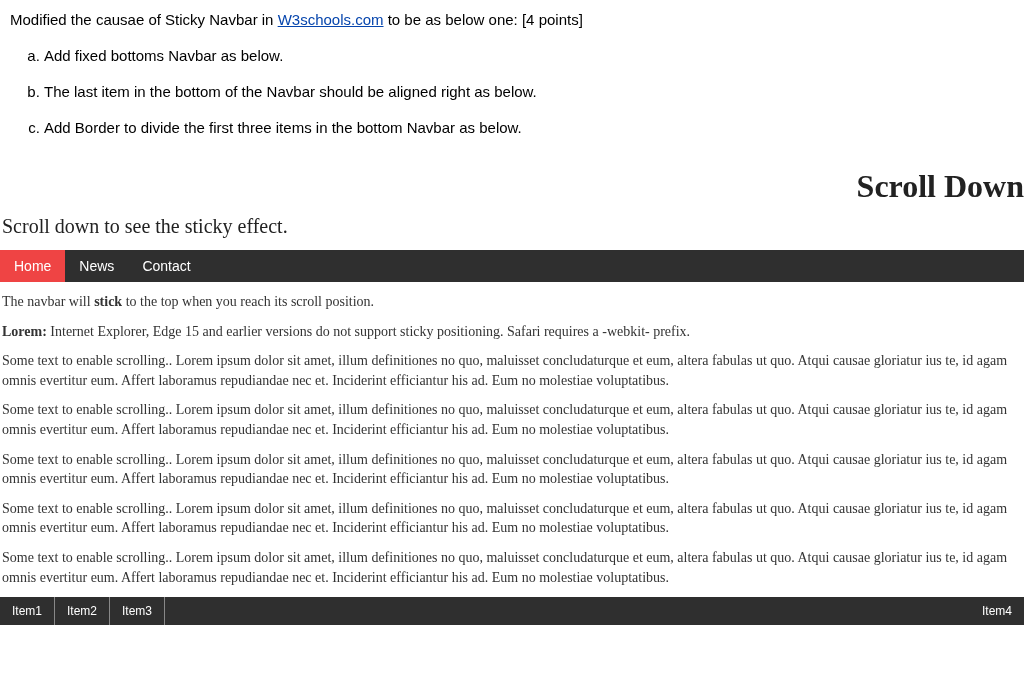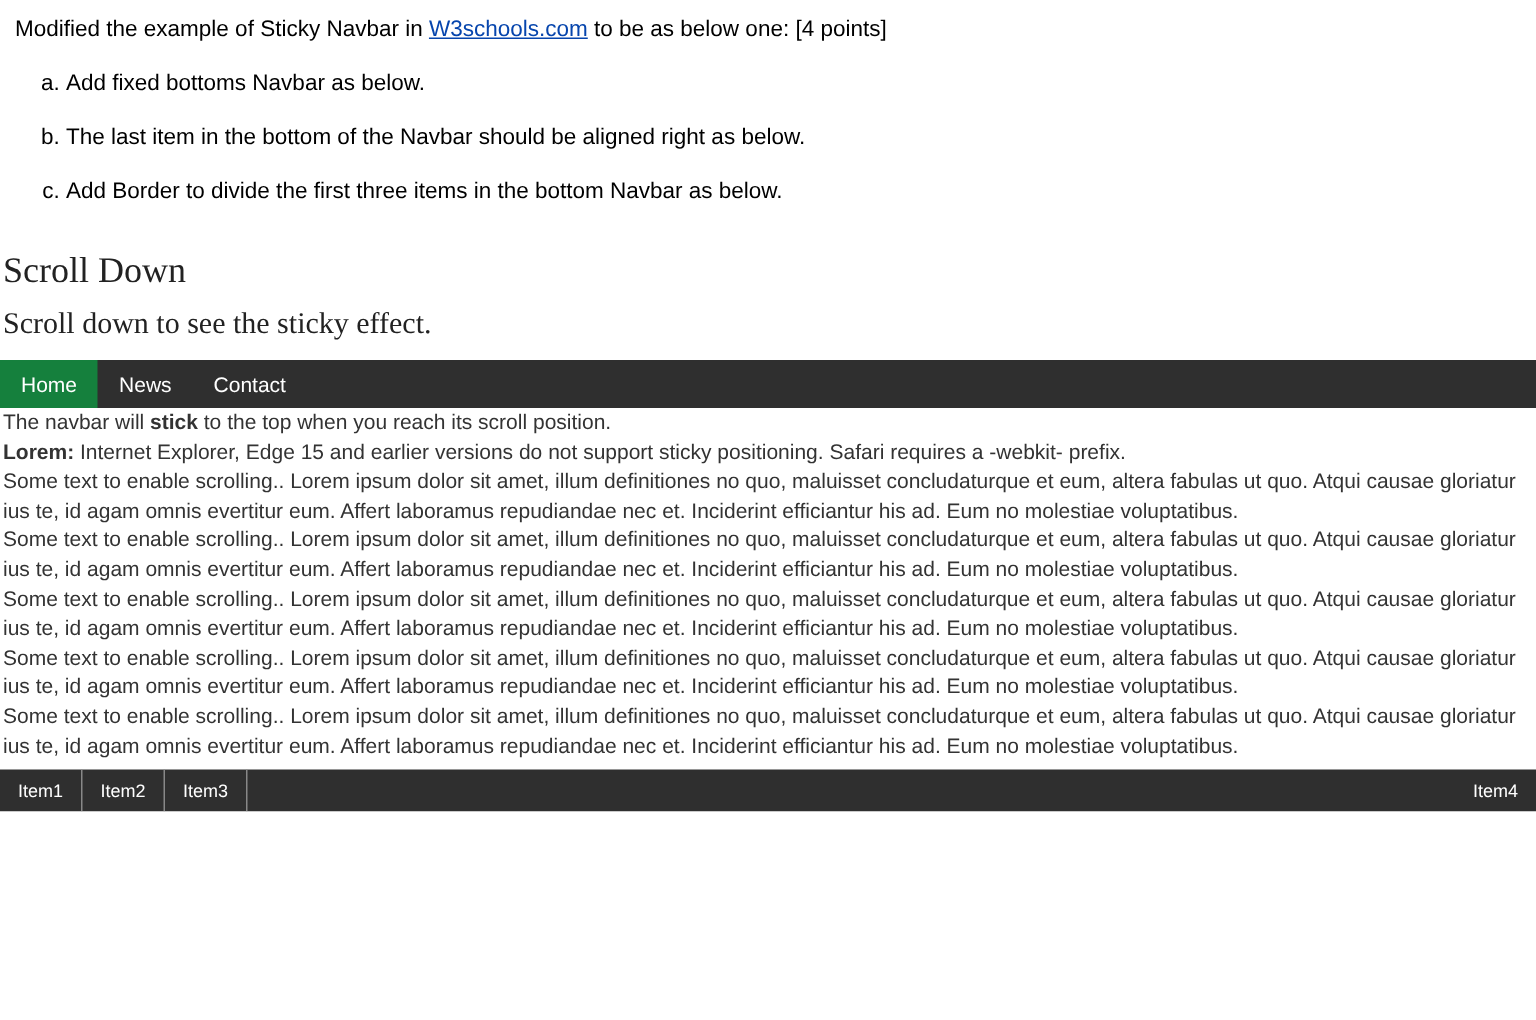--- a/index.html
+++ b/index.html
@@ -20,51 +20,52 @@
   .question ol { list-style: lower-alpha; padding-left: 34px; margin: 6px 0 0 0; }
   .question ol li { padding: 6px 0; }
   .points { }
   .demo {
     margin-top: 18px;
     font-family: "Times New Roman", Times, serif;
     color: #222;
   }
   .demo .pad { padding: 0 0 0 2px; }
   .demo h2 {
-    font-size: 24px;
-    font-weight: normal;
+    font-size: 32px;
+    font-weight: bold;
     margin: 14px 0 8px 0;
+    text-align: right;
   }
   .demo p { margin: 8px 0; font-size: 20px; line-height: 1.35; }
   .topnav {
     background: #2f2f2f;
     overflow: hidden;
     width: 100%;
     margin-top: 10px;
   }
   .topnav .navlink {
     float: left;
     color: #fff;
     padding: 8px 14px;
     font-family: Arial, Helvetica, sans-serif;
     font-size: 14px;
   }
-  .topnav .navlink.active { background: #15803d; }
+  .topnav .navlink.active { background: #ef4444; }
   .example-block { padding: 2px 0 0 0; }
   .example-block h3 {
     font-family: Arial, Helvetica, sans-serif;
     font-size: 16px;
     font-weight: bold;
     margin: 18px 0 10px 0;
   }
   .example-block p {
-    font-family: Liberation Sans, sans-serif;
+    font-family: Liberation Serif, serif;
     font-size: 14px;
     color: #333;
-    margin: 0 0;
+    margin: 10px 0;
     line-height: 1.4;
   }
   .bottomnav {
     background: #2f2f2f;
     overflow: hidden;
     width: 100%;
     margin-top: 6px;
   }
   .bottomnav .bitem {
     float: left;
@@ -77,21 +78,21 @@
   .bottomnav .bitem.last-left { border-right: 1px solid #888; }
   .bottomnav .bitem.right {
     float: right;
     border-right: none;
   }
 </style>
 </head>
 <body>
 
 <div class="question">
-  <span>Modified the example of Sticky Navbar in </span><a href="#">W3schools.com</a><span> to be as below one: </span><span class="points">[4 points]</span>
+  <span>Modified the causae of Sticky Navbar in </span><a href="#">W3schools.com</a><span> to be as below one: </span><span class="points">[4 points]</span>
   <ol>
     <li>Add fixed bottoms Navbar as below.</li>
     <li>The last item in the bottom of the Navbar should be aligned right as below.</li>
     <li>Add Border to divide the first three items in the bottom Navbar as below.</li>
   </ol>
 </div>
 
 <div class="demo">
   <div class="pad">
     <h2>Scroll Down</h2>

